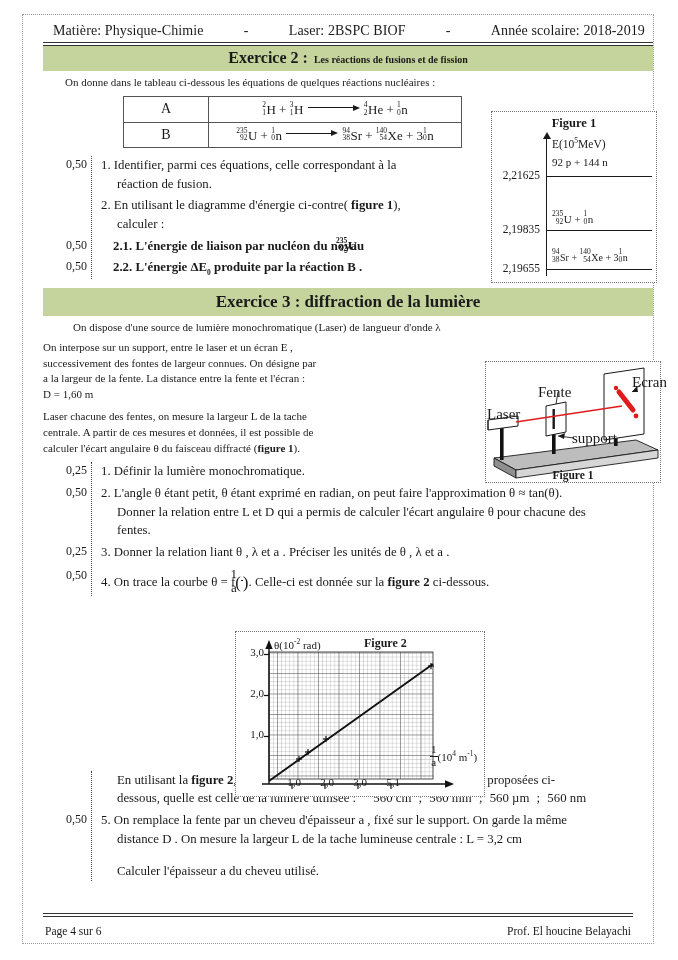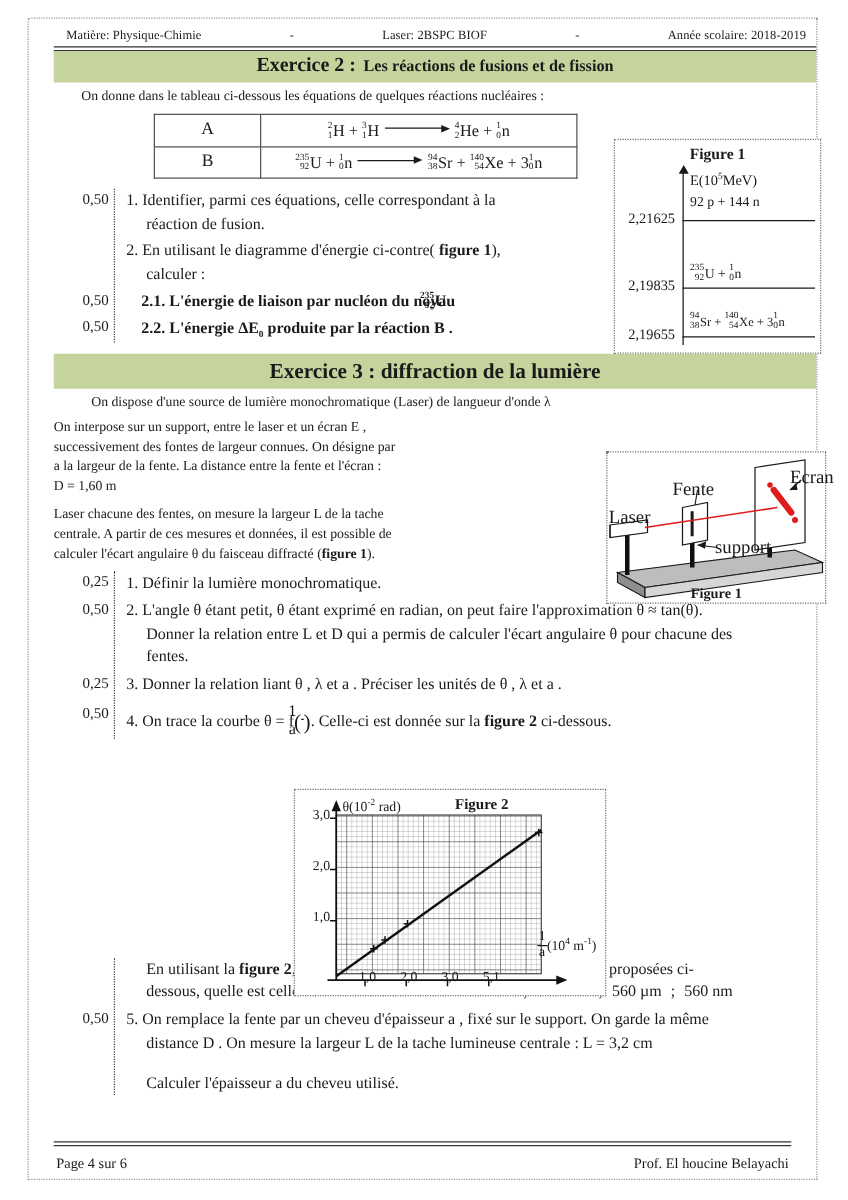--- a/index.html
+++ b/index.html
@@ -20,21 +20,21 @@
     border: 1px dotted #999;
     box-sizing: border-box;
   }
   .inner {
     position: absolute;
     left: 20px; top: 8px;
     width: 610px;
   }
   
   .doc-head {
-    font-size: 10px;
+    font-size: 14px;
     display: flex;
     justify-content: space-between;
     padding: 0 8px 3px 10px;
     letter-spacing: 0.1px;
   }
   .doc-head .dash { padding: 0 2px; }
   .rule-double {
     border-top: 1.6px solid #333;
     border-bottom: 0.9px solid #333;
     height: 2px;
@@ -43,21 +43,21 @@
   
   .banner {
     background: #c5d39c;
     text-align: center;
     font-size: 16px;
     font-weight: bold;
     padding: 3px 0 4px 0;
     line-height: 1.15;
   }
   .banner .sub {
-    font-size: 13px;
+    font-size: 10px;
     margin-left: 6px;
   }
   .banner.ex3 { font-size: 17px; padding: 4px 0 5px 0; }
   
   .para {
     font-size: 11px;
     line-height: 1.42;
     margin: 4px 0 0 0;
   }
   .para.indent { text-indent: 22px; }

